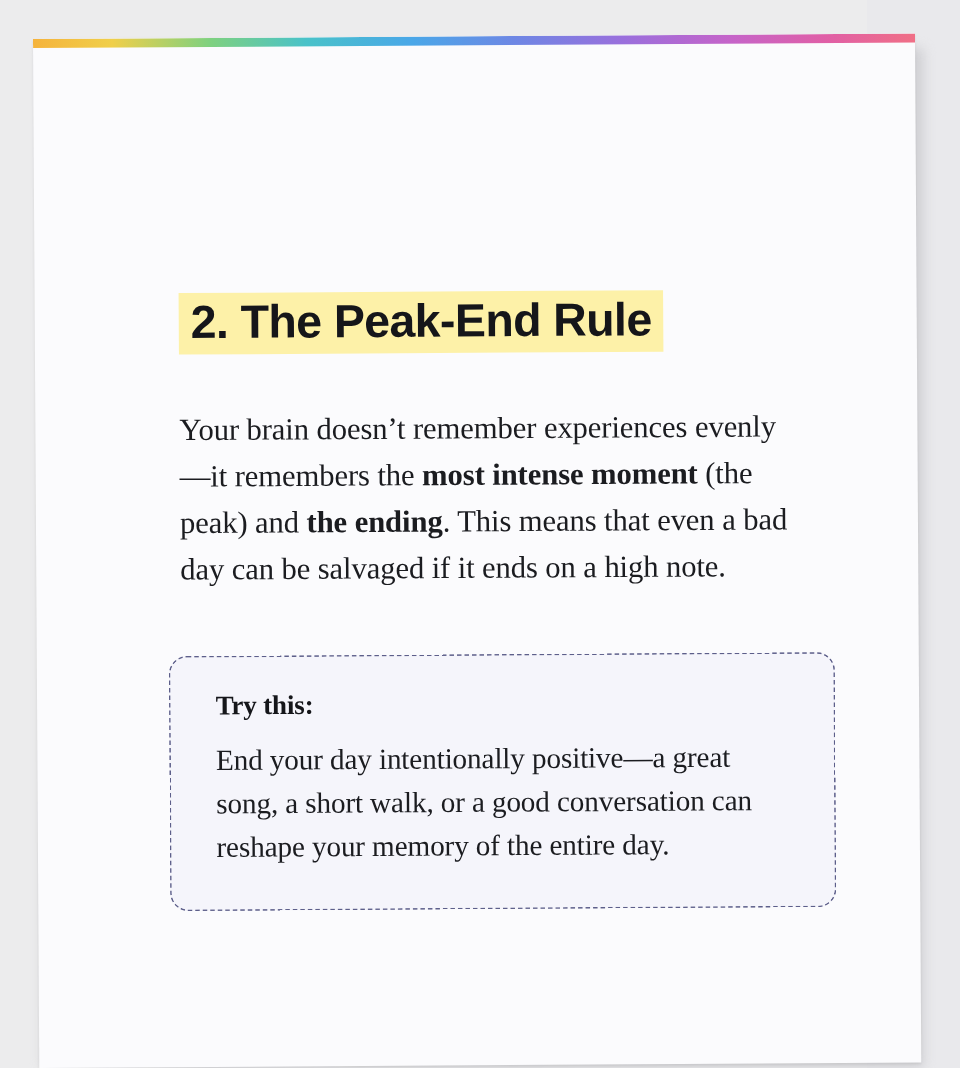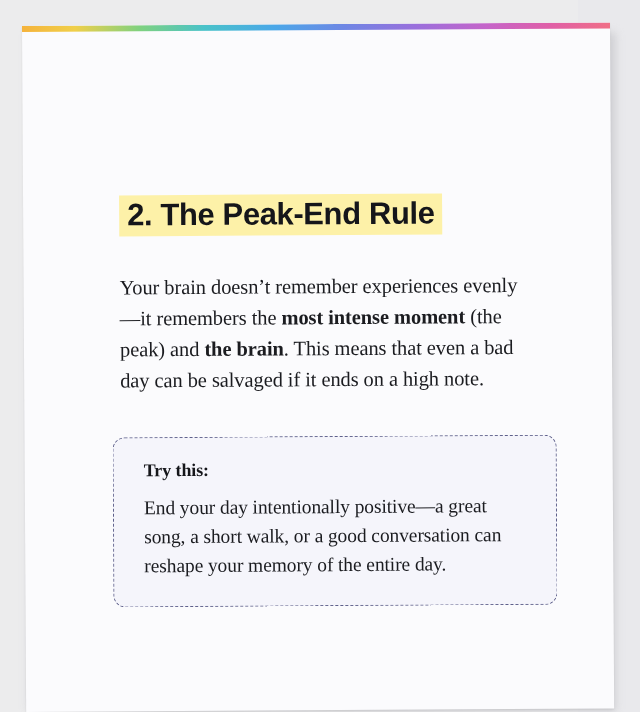--- a/index.html
+++ b/index.html
@@ -140,21 +140,21 @@
 
   <div class="card">
     <div class="top-gradient"></div>
 
     <div class="content">
 
       <div class="heading-wrap">
         <span class="heading">2. The Peak-End Rule</span>
       </div>
 
-      <p class="body-para"><span>Your brain doesn’t remember experiences evenly—it remembers the </span><b>most intense moment</b><span> (the peak) and </span><b>the brain</b><span>. This means that even a bad day can be salvaged if it ends on a high note.</span></p>
+      <p class="body-para"><span>Your brain doesn’t remember experiences evenly—it remembers the </span><b>most intense moment</b><span> (the peak) and </span><b>the ending</b><span>. This means that even a bad day can be salvaged if it ends on a high note.</span></p>
 
       <div class="callout">
         <div class="callout-title">Try this:</div>
         <div class="callout-body">End your day intentionally positive—a great song, a short walk, or a good conversation can reshape your memory of the entire day.</div>
       </div>
 
     </div>
   </div>
 </div>
 

